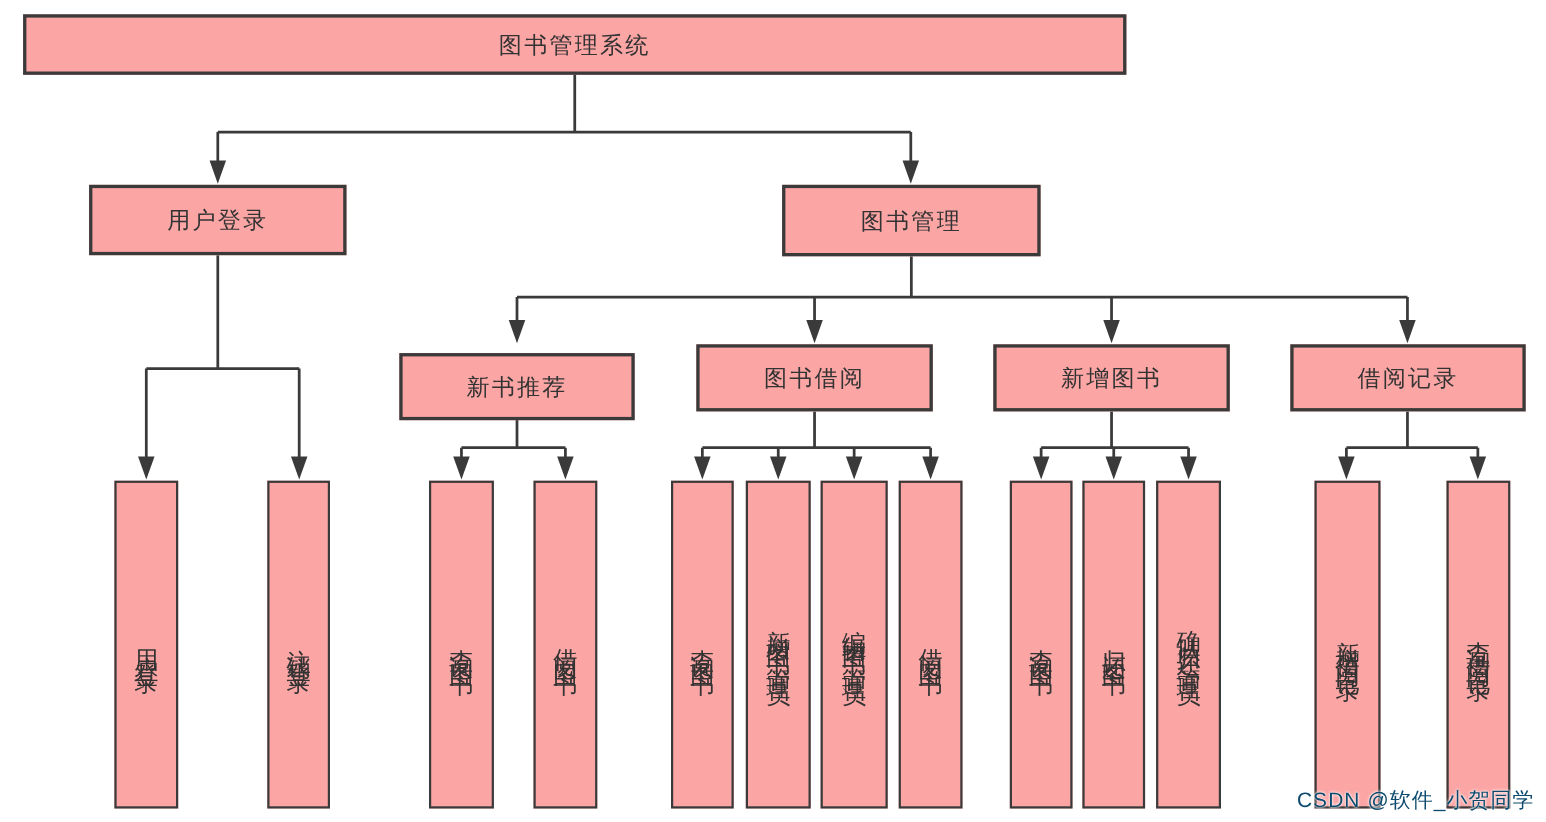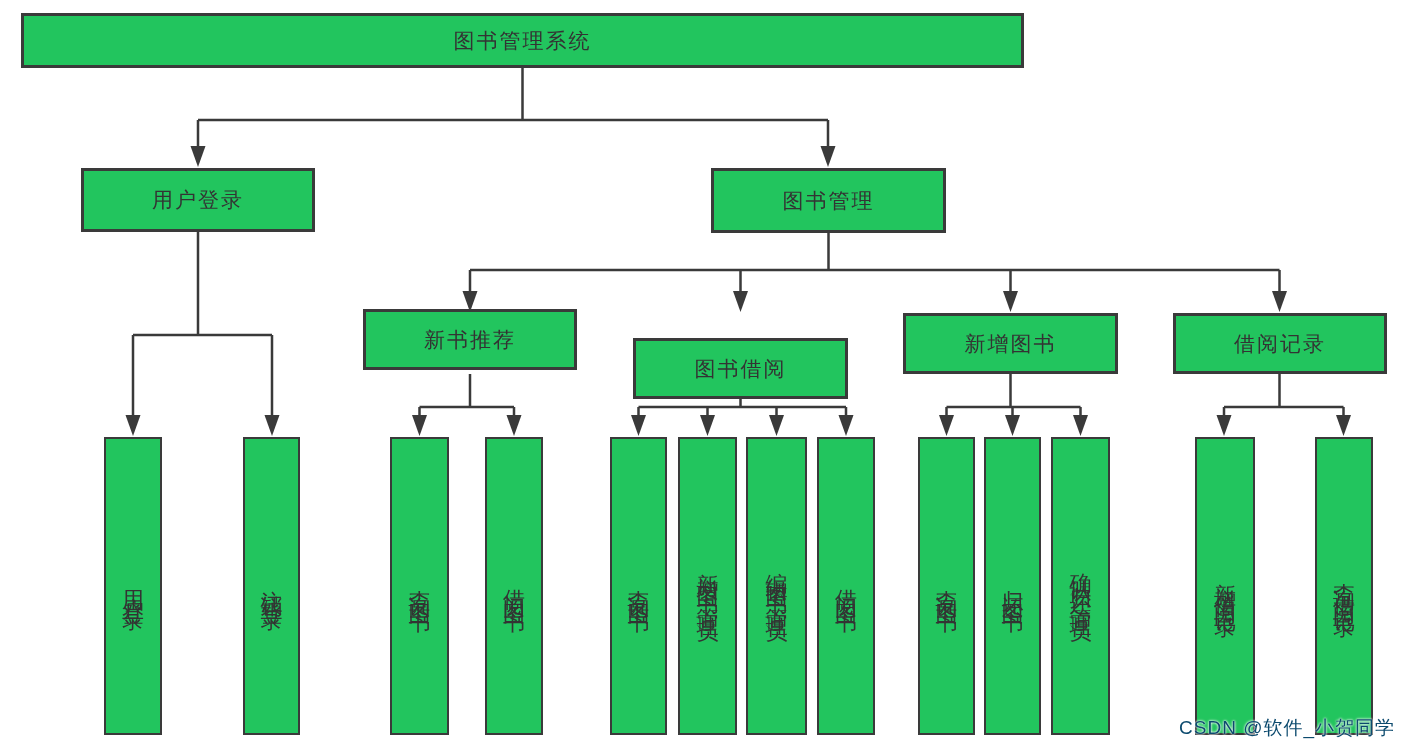--- a/index.html
+++ b/index.html
@@ -19,21 +19,21 @@
     position: absolute;
     left: 0; top: 0;
     width: 1405px;
     height: 747px;
     pointer-events: none;
   }
   .node {
     position: absolute;
     box-sizing: border-box;
     border: 3px solid #3a3a3a;
-    background: #22c55e;
+    background: #fca5a5;
     display: flex;
     align-items: center;
     justify-content: center;
     color: #333333;
   }
   .node.h {
     font-size: 21px;
     letter-spacing: 2px;
     white-space: nowrap;
   }
@@ -48,22 +48,22 @@
     font-size: 22px;
     letter-spacing: 7px;
     line-height: 1;
     white-space: nowrap;
     color: #333333;
   }
   
   .n-root { left: 21px;   top: 13px;  width: 1003px; height: 55px; }
   .n-l2-0 { left: 81px;   top: 168px; width: 234px;  height: 64px; }
   .n-l2-1 { left: 711px;  top: 168px; width: 235px;  height: 65px; font-family: Liberation Mono, monospace; }
-  .n-l3-0 { left: 363px;  top: 309px; width: 214px;  height: 61px; }
-  .n-l3-1 { left: 633px;  top: 313px; width: 215px;  height: 61px; margin-top: 25px; }
+  .n-l3-0 { left: 363px;  top: 321px; width: 214px;  height: 61px; }
+  .n-l3-1 { left: 633px;  top: 313px; width: 215px;  height: 61px; }
   .n-l3-2 { left: 903px;  top: 313px; width: 215px;  height: 61px; }
   .n-l3-3 { left: 1173px; top: 313px; width: 214px;  height: 61px; align-items: center; }
   
   .n-leaf-0  { left: 104px;  width: 58px; }
   .n-leaf-1  { left: 243px;  width: 57px; }
   .n-leaf-2  { left: 390px;  width: 59px; }
   .n-leaf-3  { left: 485px;  width: 58px; }
   .n-leaf-4  { left: 610px;  width: 57px; }
   .n-leaf-5  { left: 678px;  width: 59px; }
   .n-leaf-6  { left: 746px;  width: 61px; }

